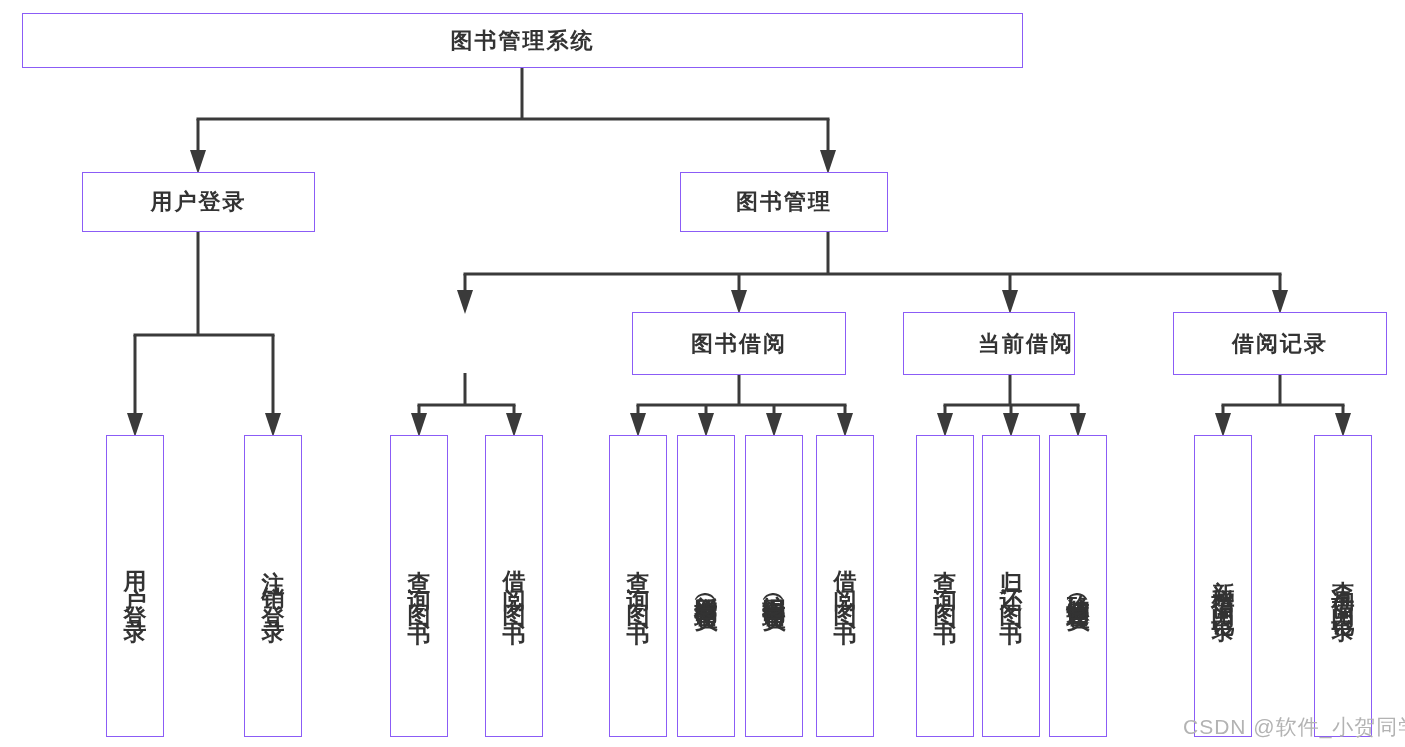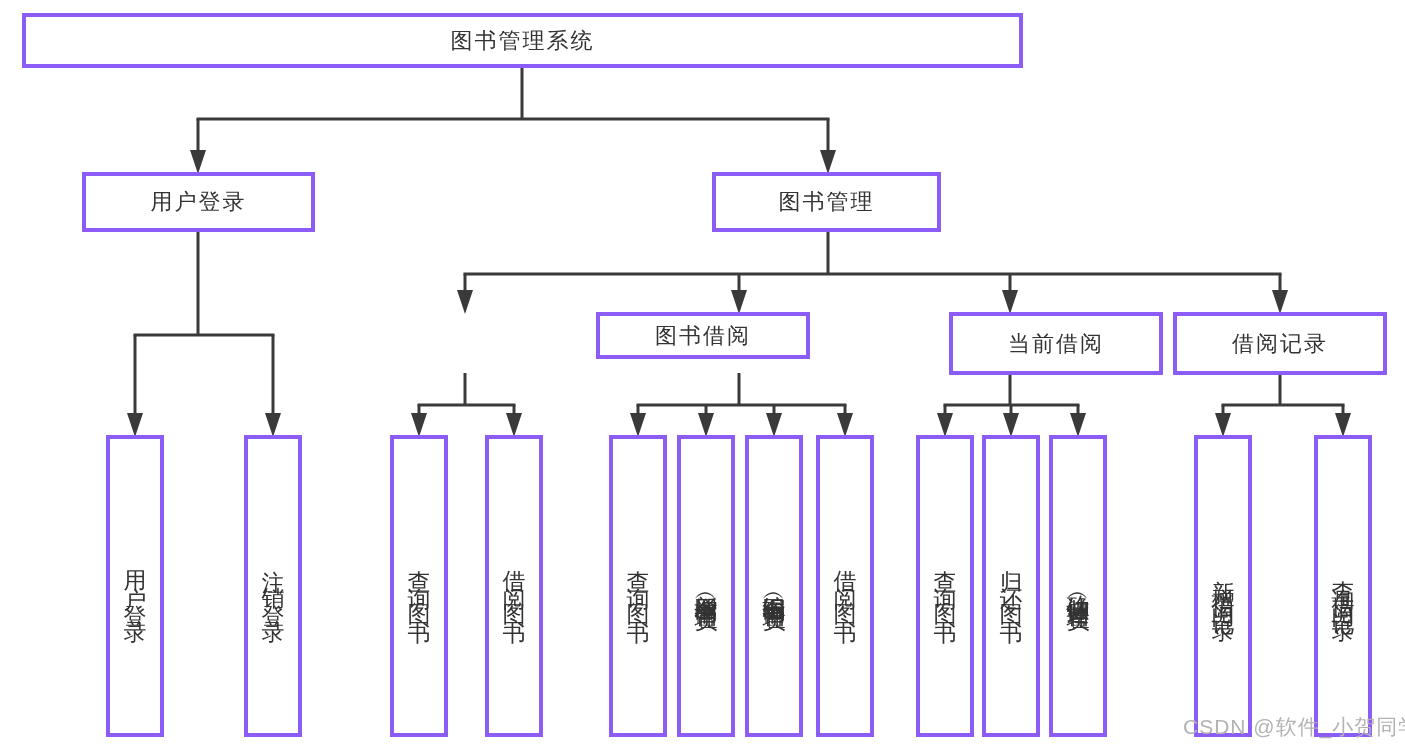--- a/index.html
+++ b/index.html
@@ -9,25 +9,26 @@
     height: 747px;
     background: #ffffff;
     font-family: "Liberation Sans", sans-serif;
     color: #333333;
     overflow: hidden;
   }
   #connectors { position: absolute; left: 0; top: 0; }
   .box {
     position: absolute;
     background: #ffffff;
-    border: 4px solid #8b5cf6;
+    border: 1px solid #8b5cf6;
     box-sizing: border-box;
     display: flex;
     align-items: center;
     justify-content: center;
+    font-weight: bold;
   }
   .h .label { font-size: 22px; letter-spacing: 2px; white-space: nowrap; }
   .v .label {
     writing-mode: vertical-rl;
     font-size: 23px;
     line-height: 1;
     white-space: nowrap;
   }
   .watermark {
     position: absolute;
@@ -112,28 +113,28 @@
     </g>
   </svg>
 
   <div class="box h" style="left:22px; top:13px; width:1001px; height:55px;">
     <span class="label">图书管理系统</span>
   </div>
 
   <div class="box h" style="left:82px; top:172px; width:233px; height:60px;">
     <span class="label">用户登录</span>
   </div>
-  <div class="box h" style="left:712px; top:172px; width:229px; height:60px;text-align:right;">
+  <div class="box h" style="left:680px; top:172px; width:208px; height:60px;text-align:right;">
     <span class="label">图书管理</span>
   </div>
 
-  <div class="box h" style="left:596px; top:312px; width:214px; height:47px;">
+  <div class="box h" style="left:632px; top:312px; width:214px; height:63px;">
     <span class="label">图书借阅</span>
   </div>
-  <div class="box h" style="left:949px; top:312px; width:214px; height:63px;">
+  <div class="box h" style="left:903px; top:312px; width:172px; height:63px;justify-content:flex-end;">
     <span class="label">当前借阅</span>
   </div>
   <div class="box h" style="left:1173px; top:312px; width:214px; height:63px;">
     <span class="label">借阅记录</span>
   </div>
 
   <div class="box v" style="left:106px; top:435px; width:58px; height:302px;">
     <span class="label" style="letter-spacing: 17px;">用户登录</span>
   </div>
   <div class="box v" style="left:244px; top:435px; width:58px; height:302px;">

